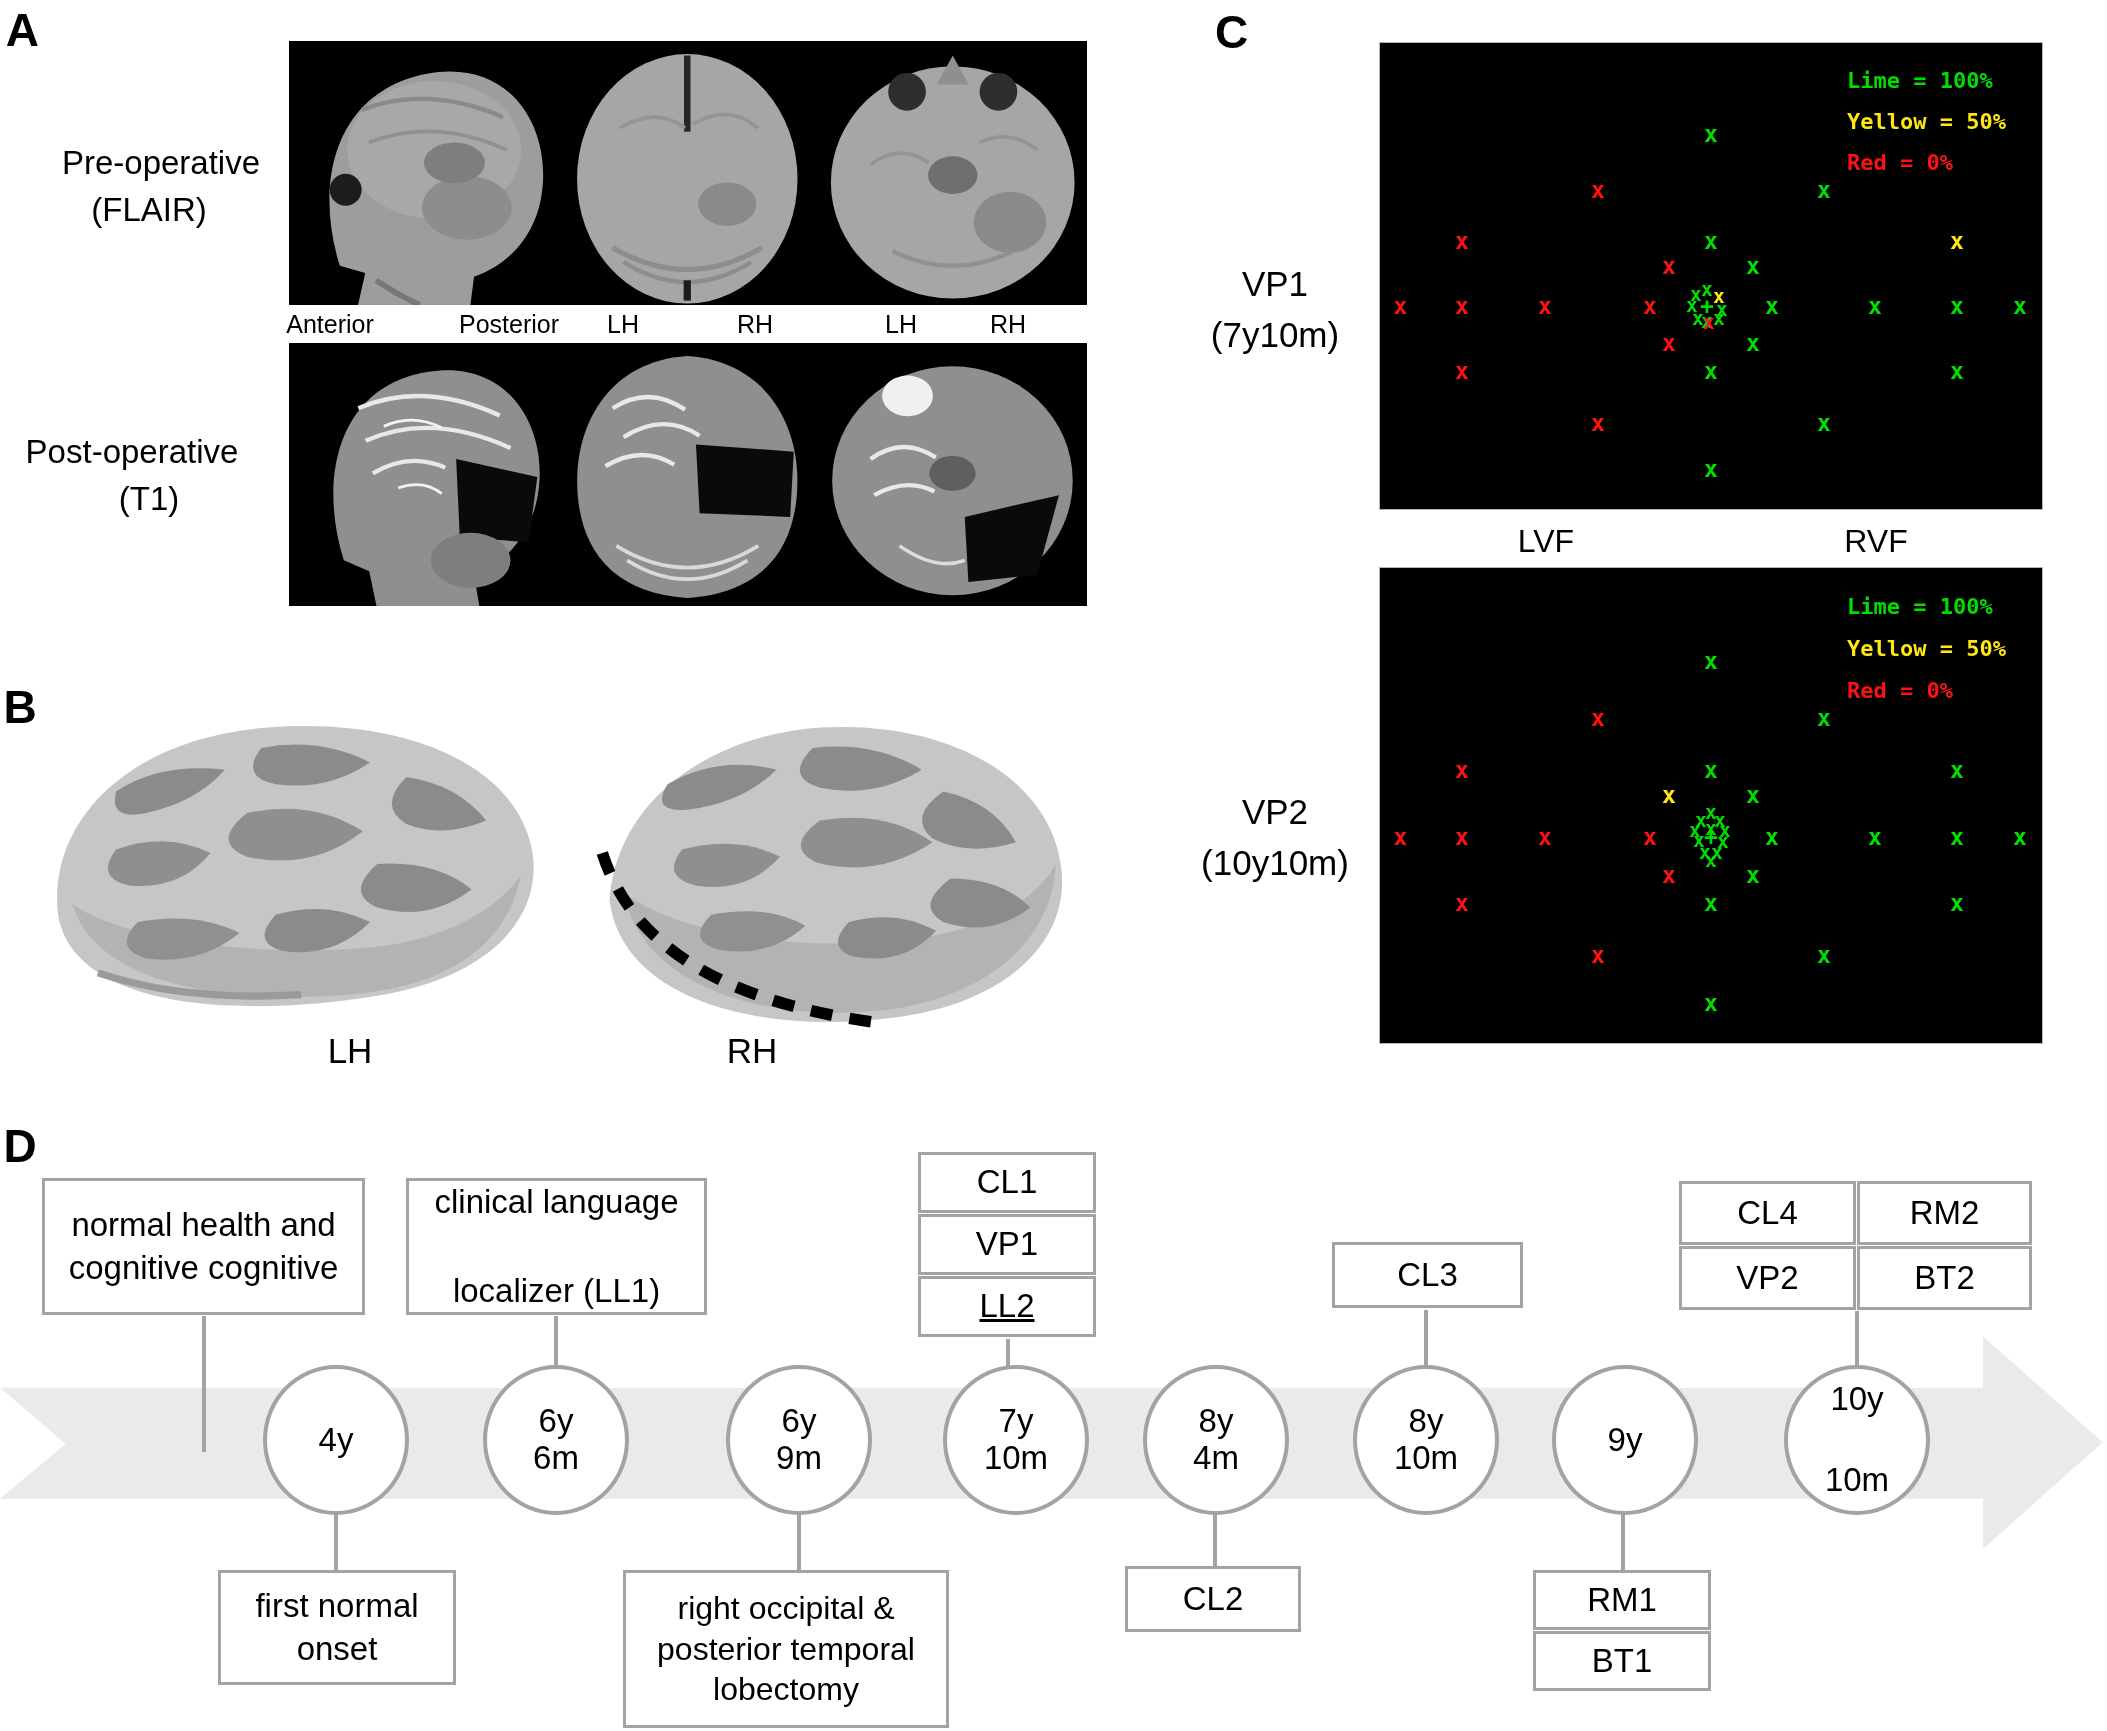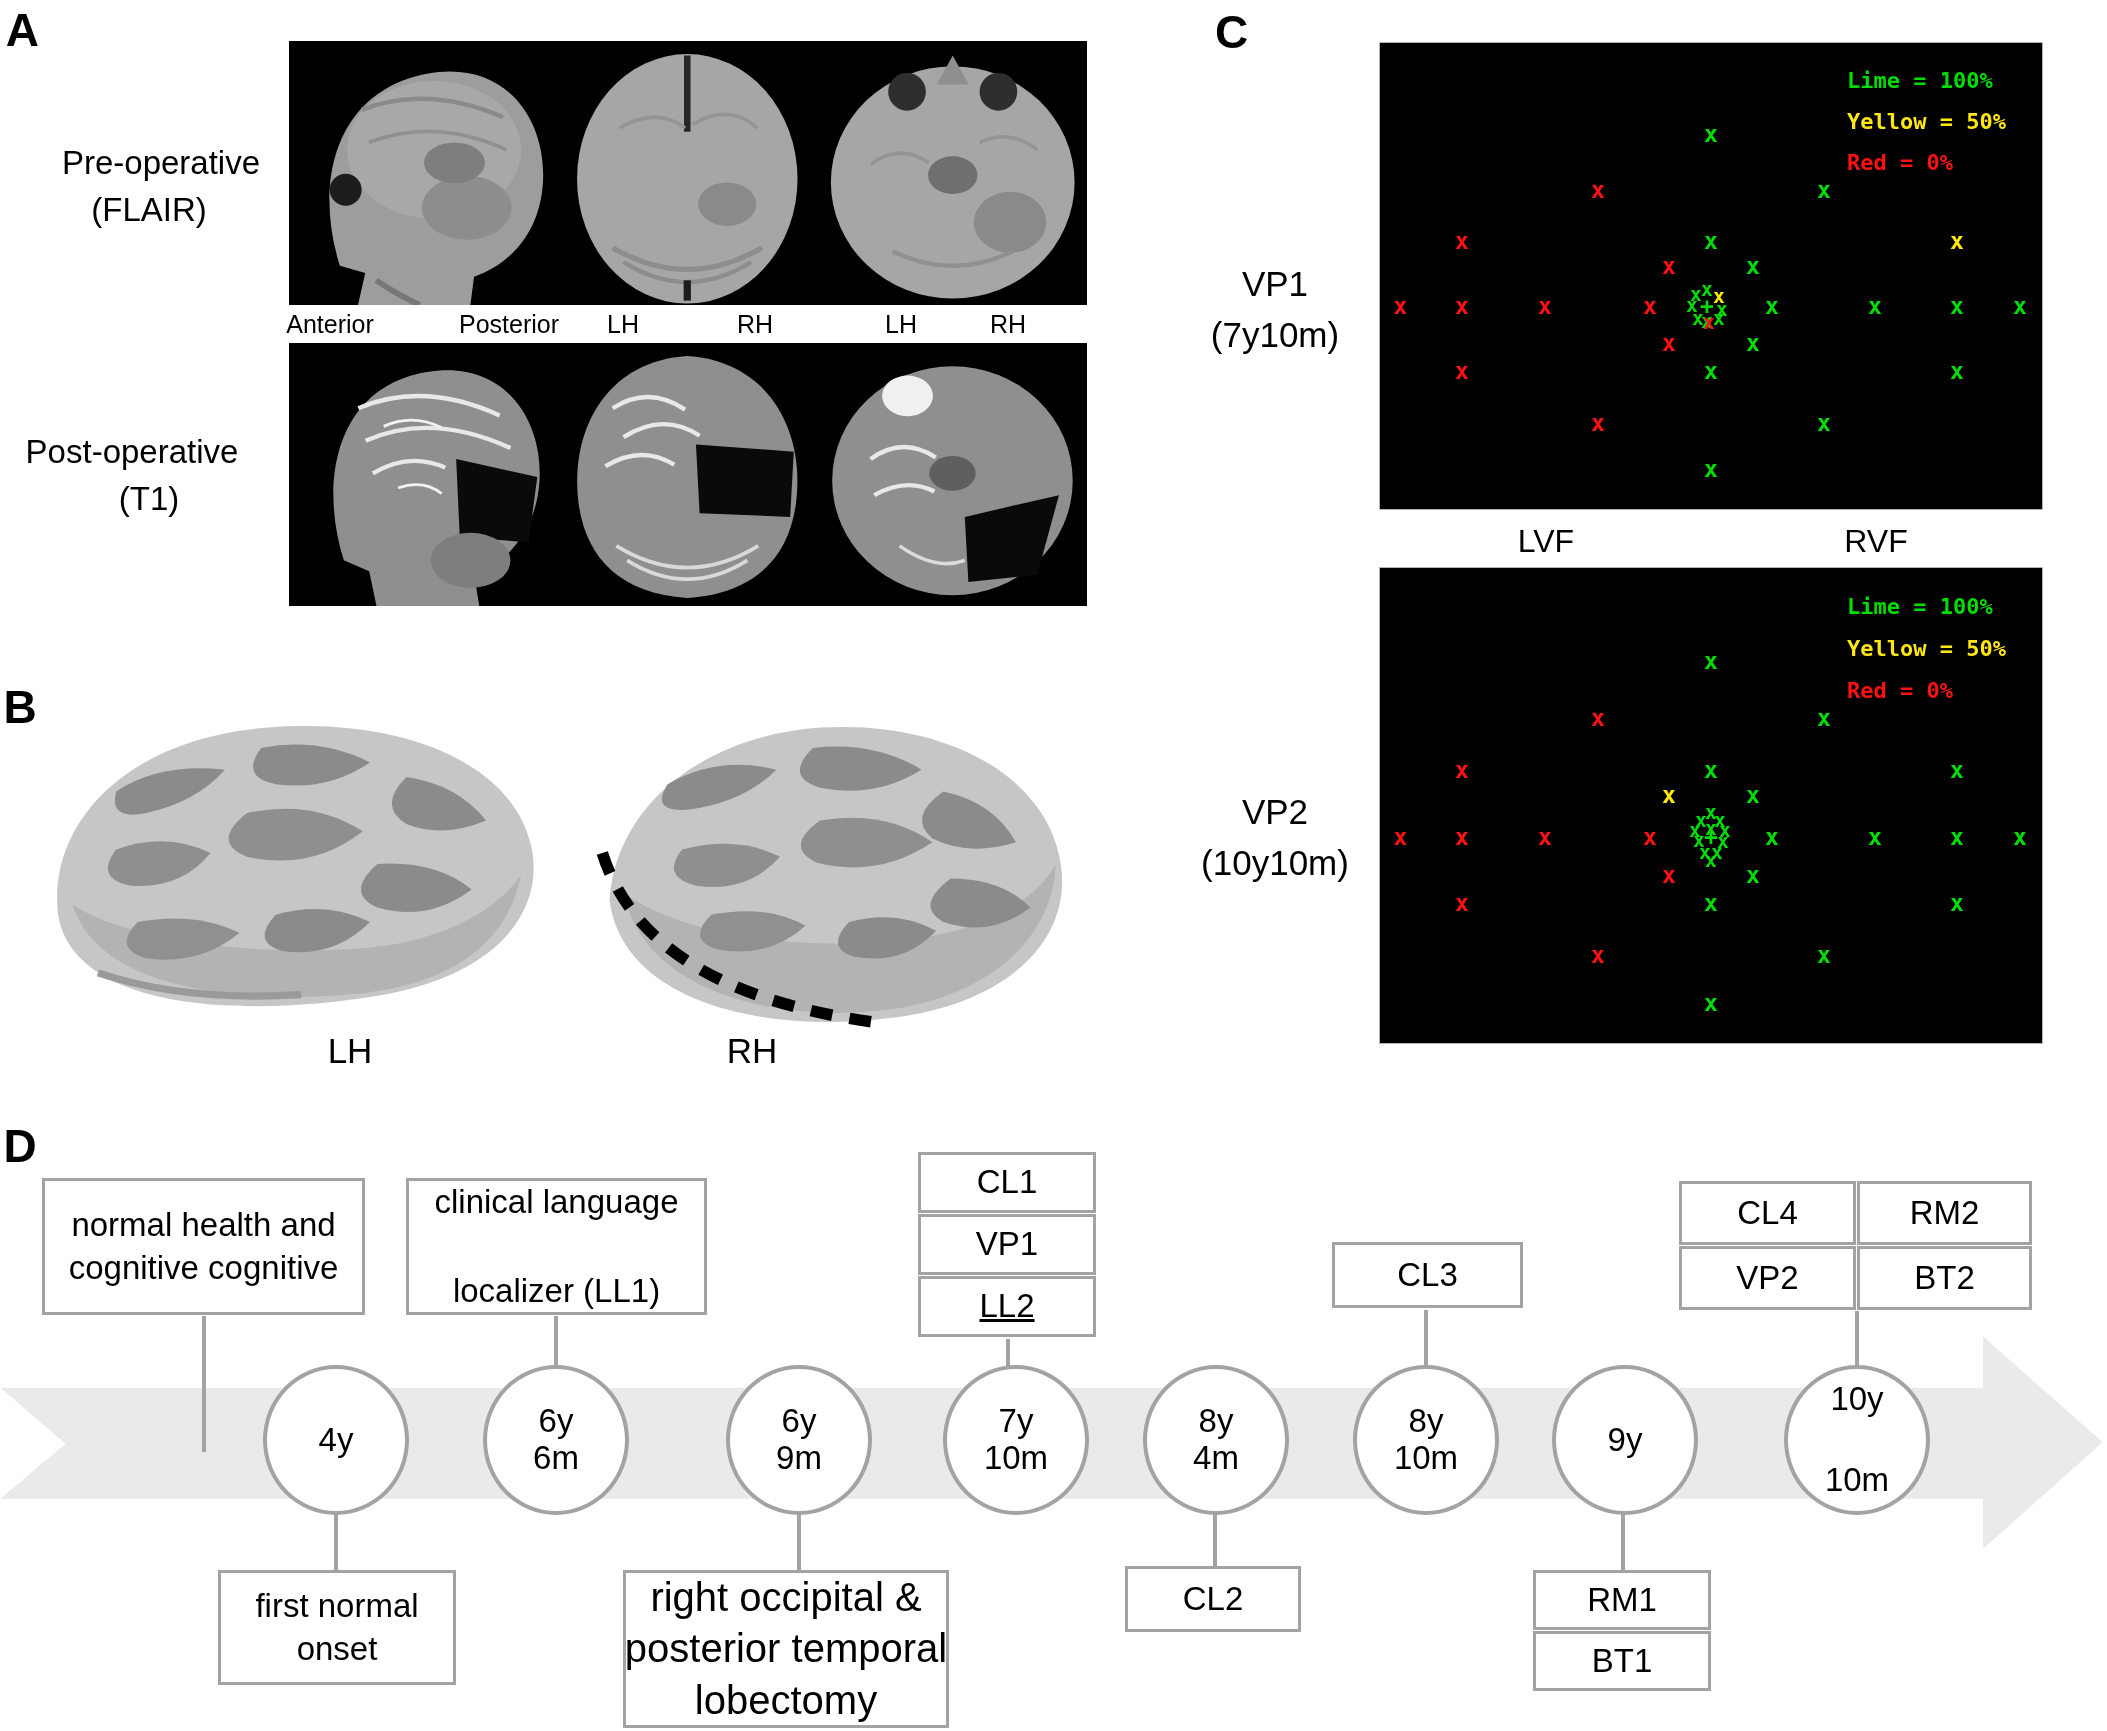--- a/index.html
+++ b/index.html
@@ -308,21 +308,21 @@
       <div class="tl-box" style="left: 1679px; top: 1246px; width: 171px; height: 58px;">
         <div>VP2</div>
       </div>
       <div class="tl-box" style="left: 1857px; top: 1246px; width: 169px; height: 58px;">
         <div>BT2</div>
       </div>
       <div class="tl-box" style="left: 218px; top: 1570px; width: 232px; height: 109px;">
         <div>first normal</div>
         <div>onset</div>
       </div>
-      <div class="tl-box" style="left: 623px; top: 1570px; width: 320px; height: 152px; font-size: 40px;">
+      <div class="tl-box" style="left: 623px; top: 1570px; width: 320px; height: 152px; font-size: 32px;">
         <div>right occipital &amp;</div>
         <div>posterior temporal</div>
         <div>lobectomy</div>
       </div>
       <div class="tl-box" style="left: 1125px; top: 1566px; width: 170px; height: 60px;">
         <div>CL2</div>
       </div>
       <div class="tl-box" style="left: 1533px; top: 1570px; width: 172px; height: 54px; align-items: center;">
         <div>RM1</div>
       </div>

